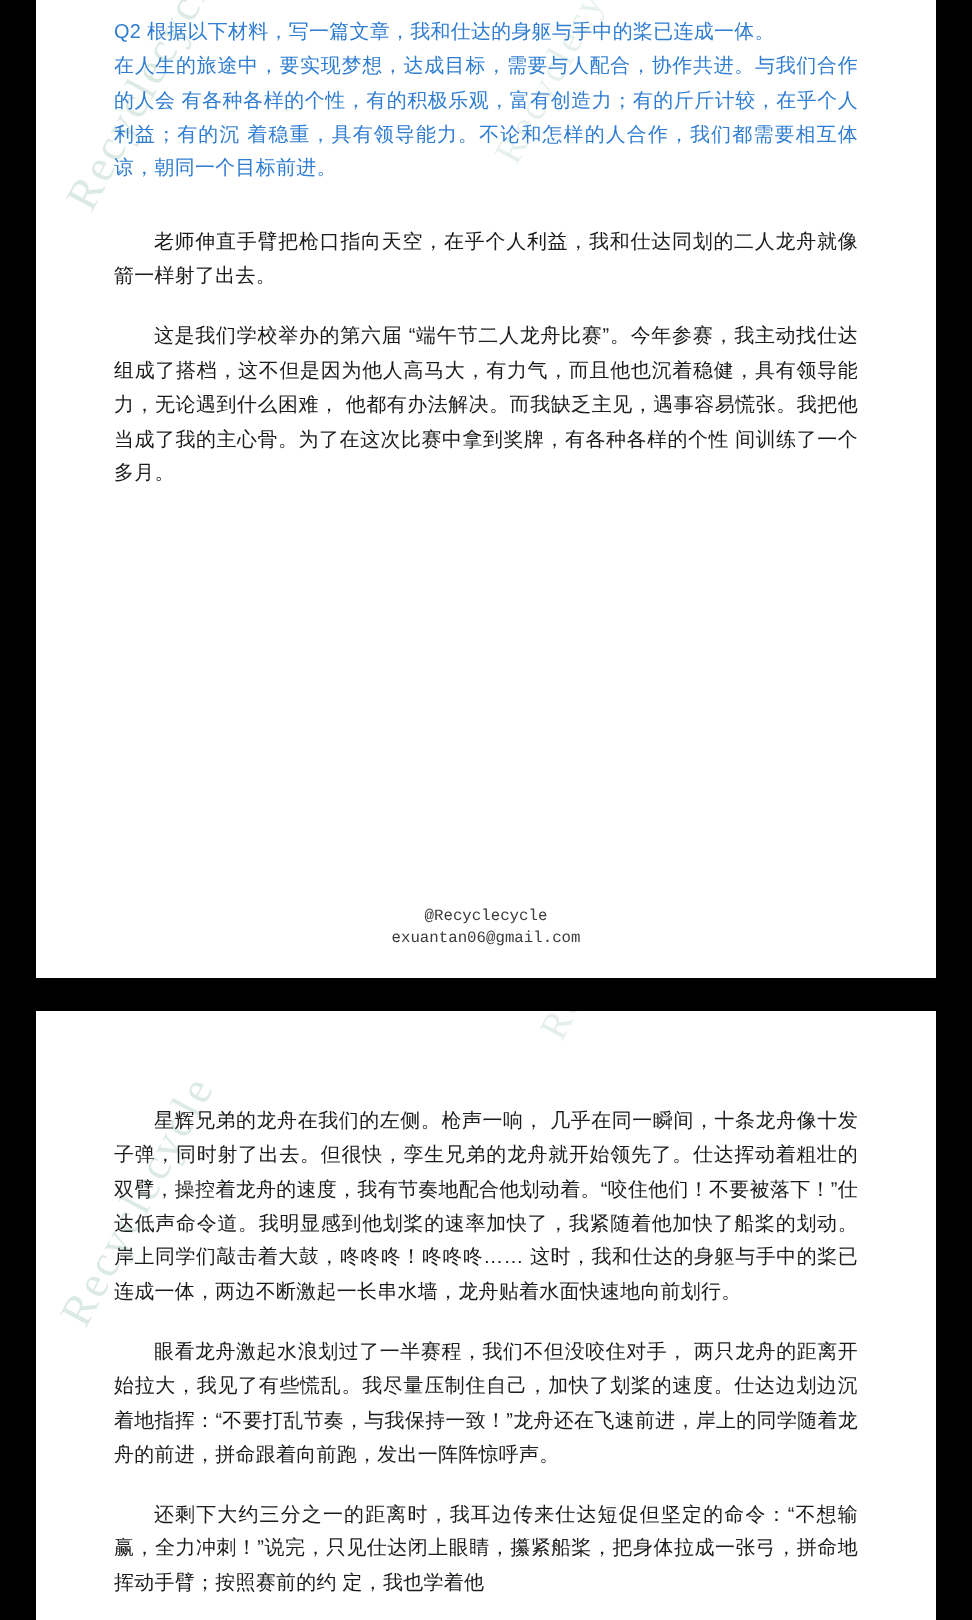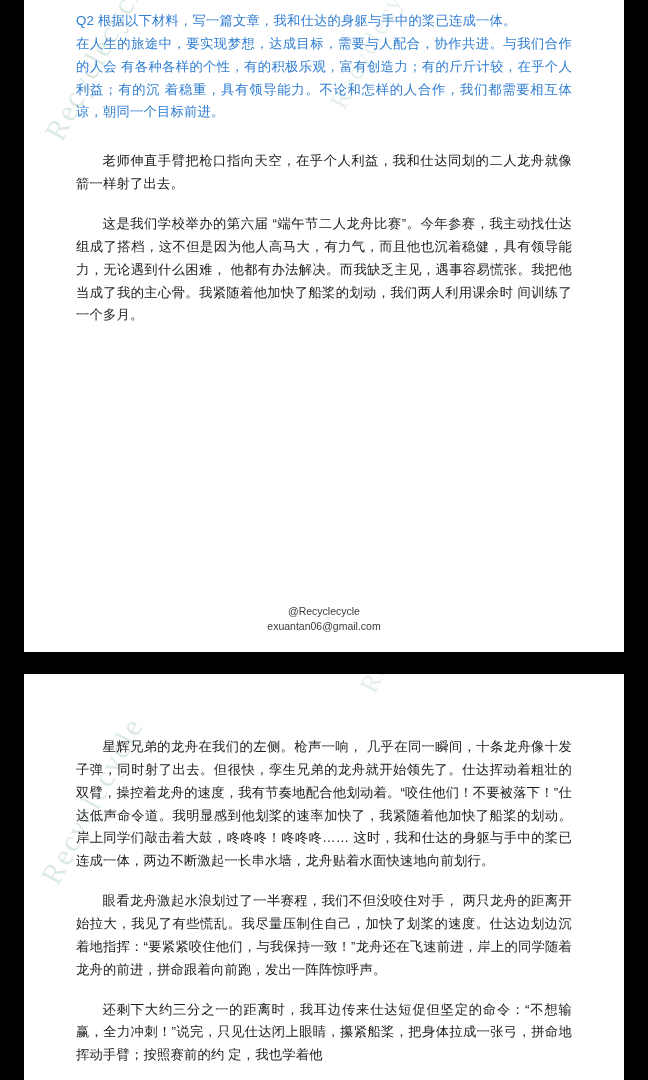--- a/index.html
+++ b/index.html
@@ -67,20 +67,21 @@
   .footer {
     position: absolute;
     left: 0;
     right: 0;
     bottom: 18px;
     text-align: center;
     font-size: 10.5px;
     color: #3b3b3b;
     line-height: 1.45;
     z-index: 3;
+    font-family: Liberation Mono, monospace;
   }
   
   .wm {
     position: absolute;
     color: rgba(120, 175, 150, 0.26);
     font-size: 30px;
     letter-spacing: 2px;
     transform: rotate(-62deg);
     transform-origin: left top;
     white-space: nowrap;
@@ -103,35 +104,35 @@
 
   <div class="page page1">
     <div class="wm wm-a">Recyclecycle</div>
     <div class="wm wm-b">Recyclecycle</div>
 
     <div class="content">
       <p class="prompt">Q2 根据以下材料，写一篇文章，我和仕达的身躯与手中的桨已连成一体。</p>
       <p class="prompt-2">在人生的旅途中，要实现梦想，达成目标，需要与人配合，协作共进。与我们合作的人会 有各种各样的个性，有的积极乐观，富有创造力；有的斤斤计较，在乎个人利益；有的沉 着稳重，具有领导能力。不论和怎样的人合作，我们都需要相互体谅，朝同一个目标前进。</p>
 
       <p class="indent para-first">老师伸直手臂把枪口指向天空，在乎个人利益，我和仕达同划的二人龙舟就像箭一样射了出去。</p>
-      <p class="indent para">这是我们学校举办的第六届 “端午节二人龙舟比赛”。今年参赛，我主动找仕达组成了搭档，这不但是因为他人高马大，有力气，而且他也沉着稳健，具有领导能力，无论遇到什么困难， 他都有办法解决。而我缺乏主见，遇事容易慌张。我把他当成了我的主心骨。我紧随着他加快了船桨的划动，我们两人利用课余时 间训练了一个多月。</p>
+      <p class="indent para">这是我们学校举办的第六届 “端午节二人龙舟比赛”。今年参赛，我主动找仕达组成了搭档，这不但是因为他人高马大，有力气，而且他也沉着稳健，具有领导能力，无论遇到什么困难， 他都有办法解决。而我缺乏主见，遇事容易慌张。我把他当成了我的主心骨。为了在这次比赛中拿到奖牌，有各种各样的个性 间训练了一个多月。</p>
     </div>
 
     <div class="footer">
       <div>@Recyclecycle</div>
       <div>exuantan06@gmail.com</div>
     </div>
   </div>
 
   <div class="gap"></div>
 
   <div class="page page2 page2-cut">
     <div class="wm wm-d">Recyclecycle</div>
     <div class="wm wm-c">Recyclecycle</div>
 
     <div class="content" style="padding-top:62px;">
       <p class="indent">星辉兄弟的龙舟在我们的左侧。枪声一响， 几乎在同一瞬间，十条龙舟像十发子弹，同时射了出去。但很快，孪生兄弟的龙舟就开始领先了。仕达挥动着粗壮的双臂，操控着龙舟的速度，我有节奏地配合他划动着。“咬住他们！不要被落下！”仕达低声命令道。我明显感到他划桨的速率加快了，我紧随着他加快了船桨的划动。岸上同学们敲击着大鼓，咚咚咚！咚咚咚…… 这时，我和仕达的身躯与手中的桨已连成一体，两边不断激起一长串水墙，龙舟贴着水面快速地向前划行。</p>
-      <p class="indent para">眼看龙舟激起水浪划过了一半赛程，我们不但没咬住对手， 两只龙舟的距离开始拉大，我见了有些慌乱。我尽量压制住自己，加快了划桨的速度。仕达边划边沉着地指挥：“要紧紧咬住他们，与我保持一致！”龙舟还在飞速前进，岸上的同学随着龙舟的前进，拼命跟着向前跑，发出一阵阵惊呼声。</p>
+      <p class="indent para">眼看龙舟激起水浪划过了一半赛程，我们不但没咬住对手， 两只龙舟的距离开始拉大，我见了有些慌乱。我尽量压制住自己，加快了划桨的速度。仕达边划边沉着地指挥：“不要打乱节奏，与我保持一致！”龙舟还在飞速前进，岸上的同学随着龙舟的前进，拼命跟着向前跑，发出一阵阵惊呼声。</p>
       <p class="indent para">还剩下大约三分之一的距离时，我耳边传来仕达短促但坚定的命令：“不想输赢，全力冲刺！”说完，只见仕达闭上眼睛，攥紧船桨，把身体拉成一张弓，拼命地挥动手臂；按照赛前的约 定，我也学着他</p>
     </div>
   </div>
 
 </div>
 
 </body></html>

